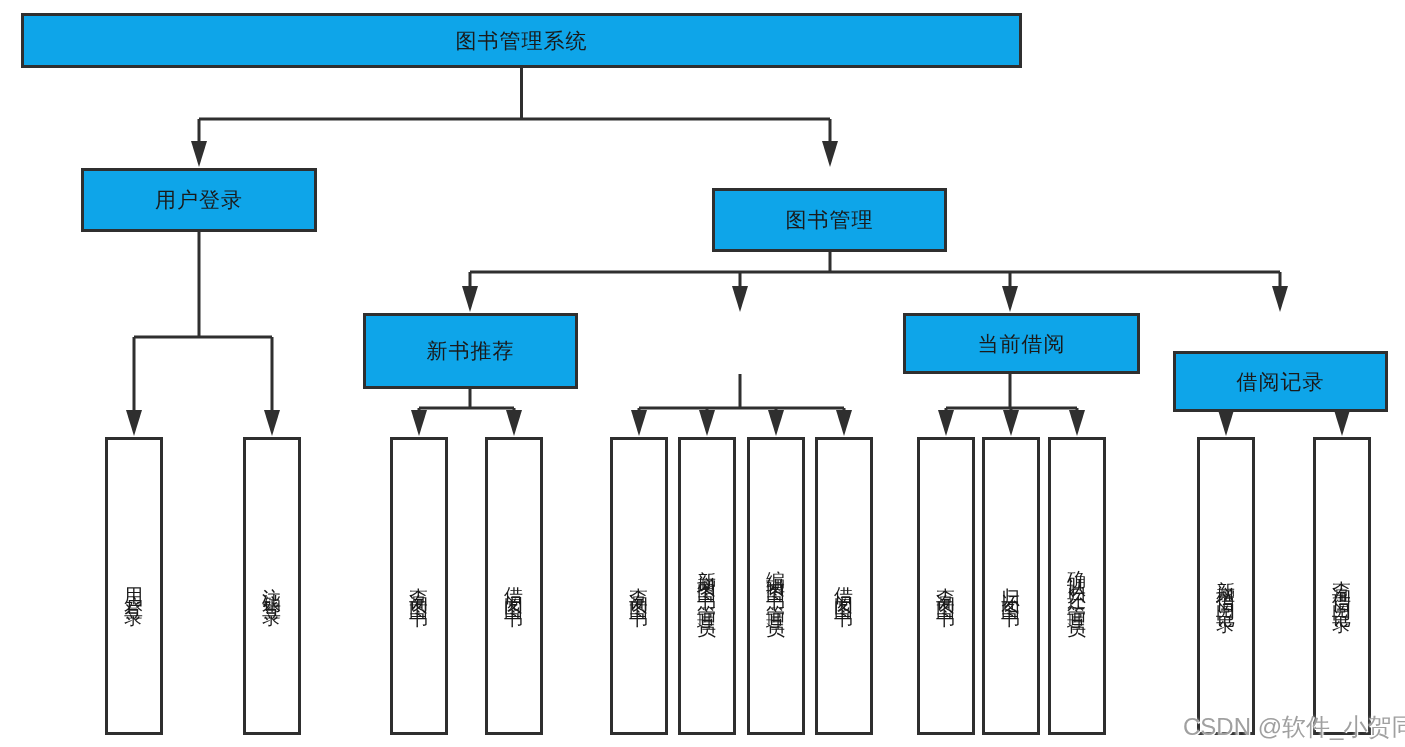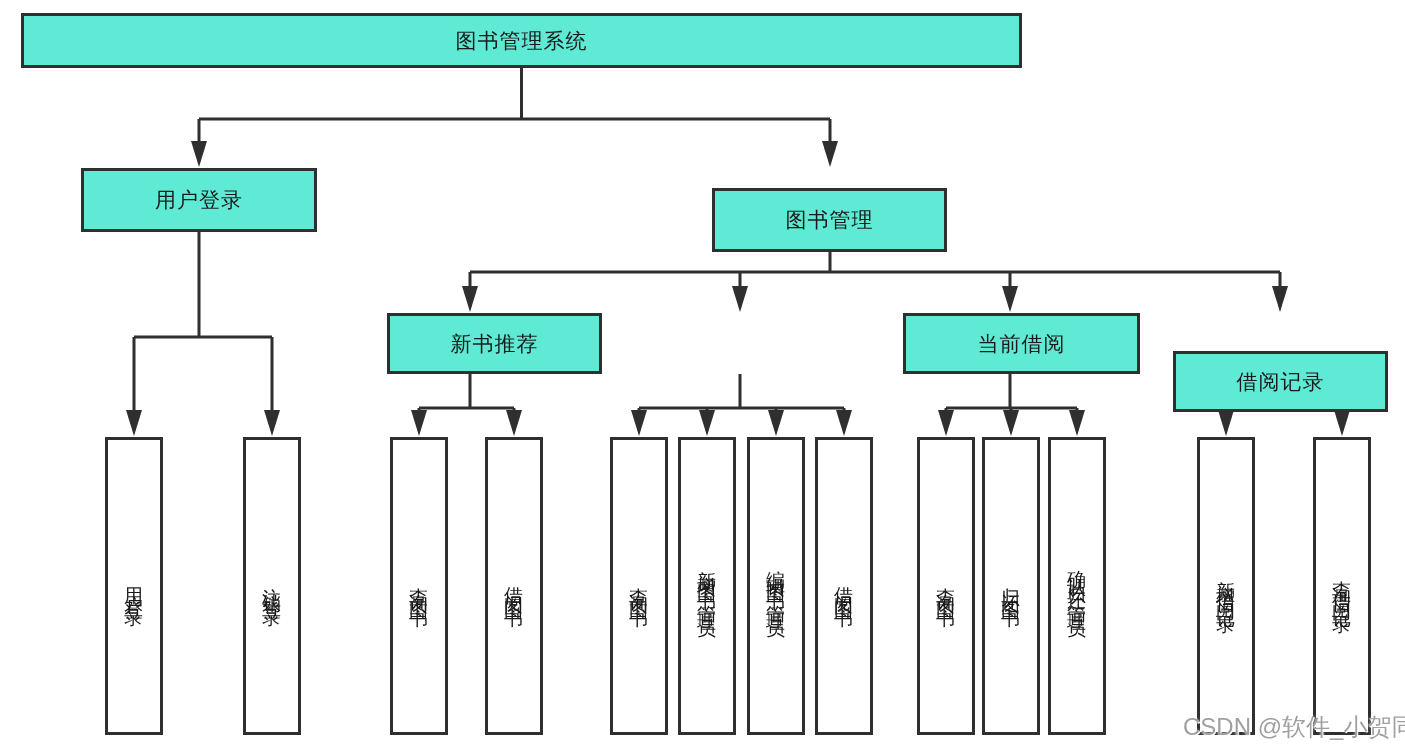--- a/index.html
+++ b/index.html
@@ -5,21 +5,21 @@
   html, body { margin: 0; padding: 0; }
   body {
     width: 1405px; height: 747px; position: relative;
     background: #ffffff; overflow: hidden;
     font-family: "Liberation Sans", sans-serif;
   }
   #stage { position: absolute; left: 0; top: 0; width: 1405px; height: 747px; }
   svg.connectors { position: absolute; left: 0; top: 0; z-index: 0; }
   .hbox {
     position: absolute; box-sizing: border-box;
-    border: 3px solid #2f2f2f; background: #5eead4;
+    border: 3px solid #2f2f2f; background: #0ea5e9;
     display: flex; align-items: center; justify-content: center;
     font-size: 21px; color: #1a1a1a; z-index: 1;
     letter-spacing: 1px;
   }
   .leaf {
     position: absolute; box-sizing: border-box;
     top: 437px; width: 58px; height: 298px;
     border: 3px solid #2f2f2f; background: #ffffff;
     display: flex; align-items: center; justify-content: center;
     z-index: 1;
@@ -80,21 +80,21 @@
       <polygon points="1218,410 1234,410 1226,436"></polygon>
       <polygon points="1334,410 1350,410 1342,436"></polygon>
     </g>
   </svg>
 
   <div class="hbox" style="left:21px; top:13px; width:1001px; height:55px;">图书管理系统</div>
 
   <div class="hbox" style="left:81px; top:168px; width:236px; height:64px;">用户登录</div>
   <div class="hbox" style="left:712px; top:168px; width:235px; height:64px;margin-top:20px;">图书管理</div>
 
-  <div class="hbox" style="left:363px; top:313px; width:215px; height:61px;margin-left:24px;">新书推荐</div>
+  <div class="hbox" style="left:363px; top:313px; width:215px; height:76px;">新书推荐</div>
   <div class="hbox" style="left:903px; top:313px; width:237px; height:61px;">当前借阅</div>
   <div class="hbox" style="left:1173px; top:313px; width:215px; height:61px;margin-top:38px;">借阅记录</div>
 
   <div class="leaf" style="left:105px;">
     <span>用户登录</span>
   </div>
   <div class="leaf" style="left:243px;">
     <span>注销登录</span>
   </div>
 

